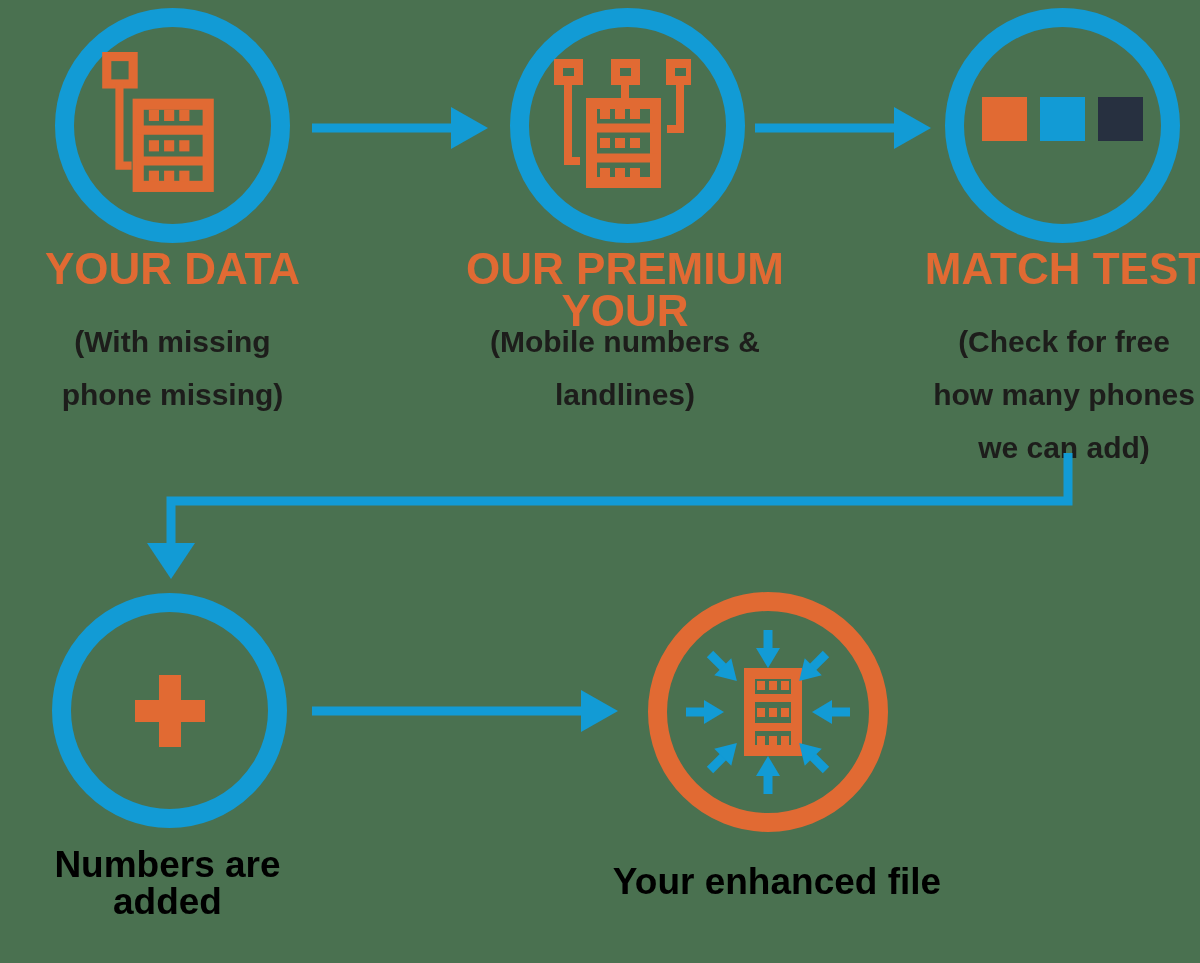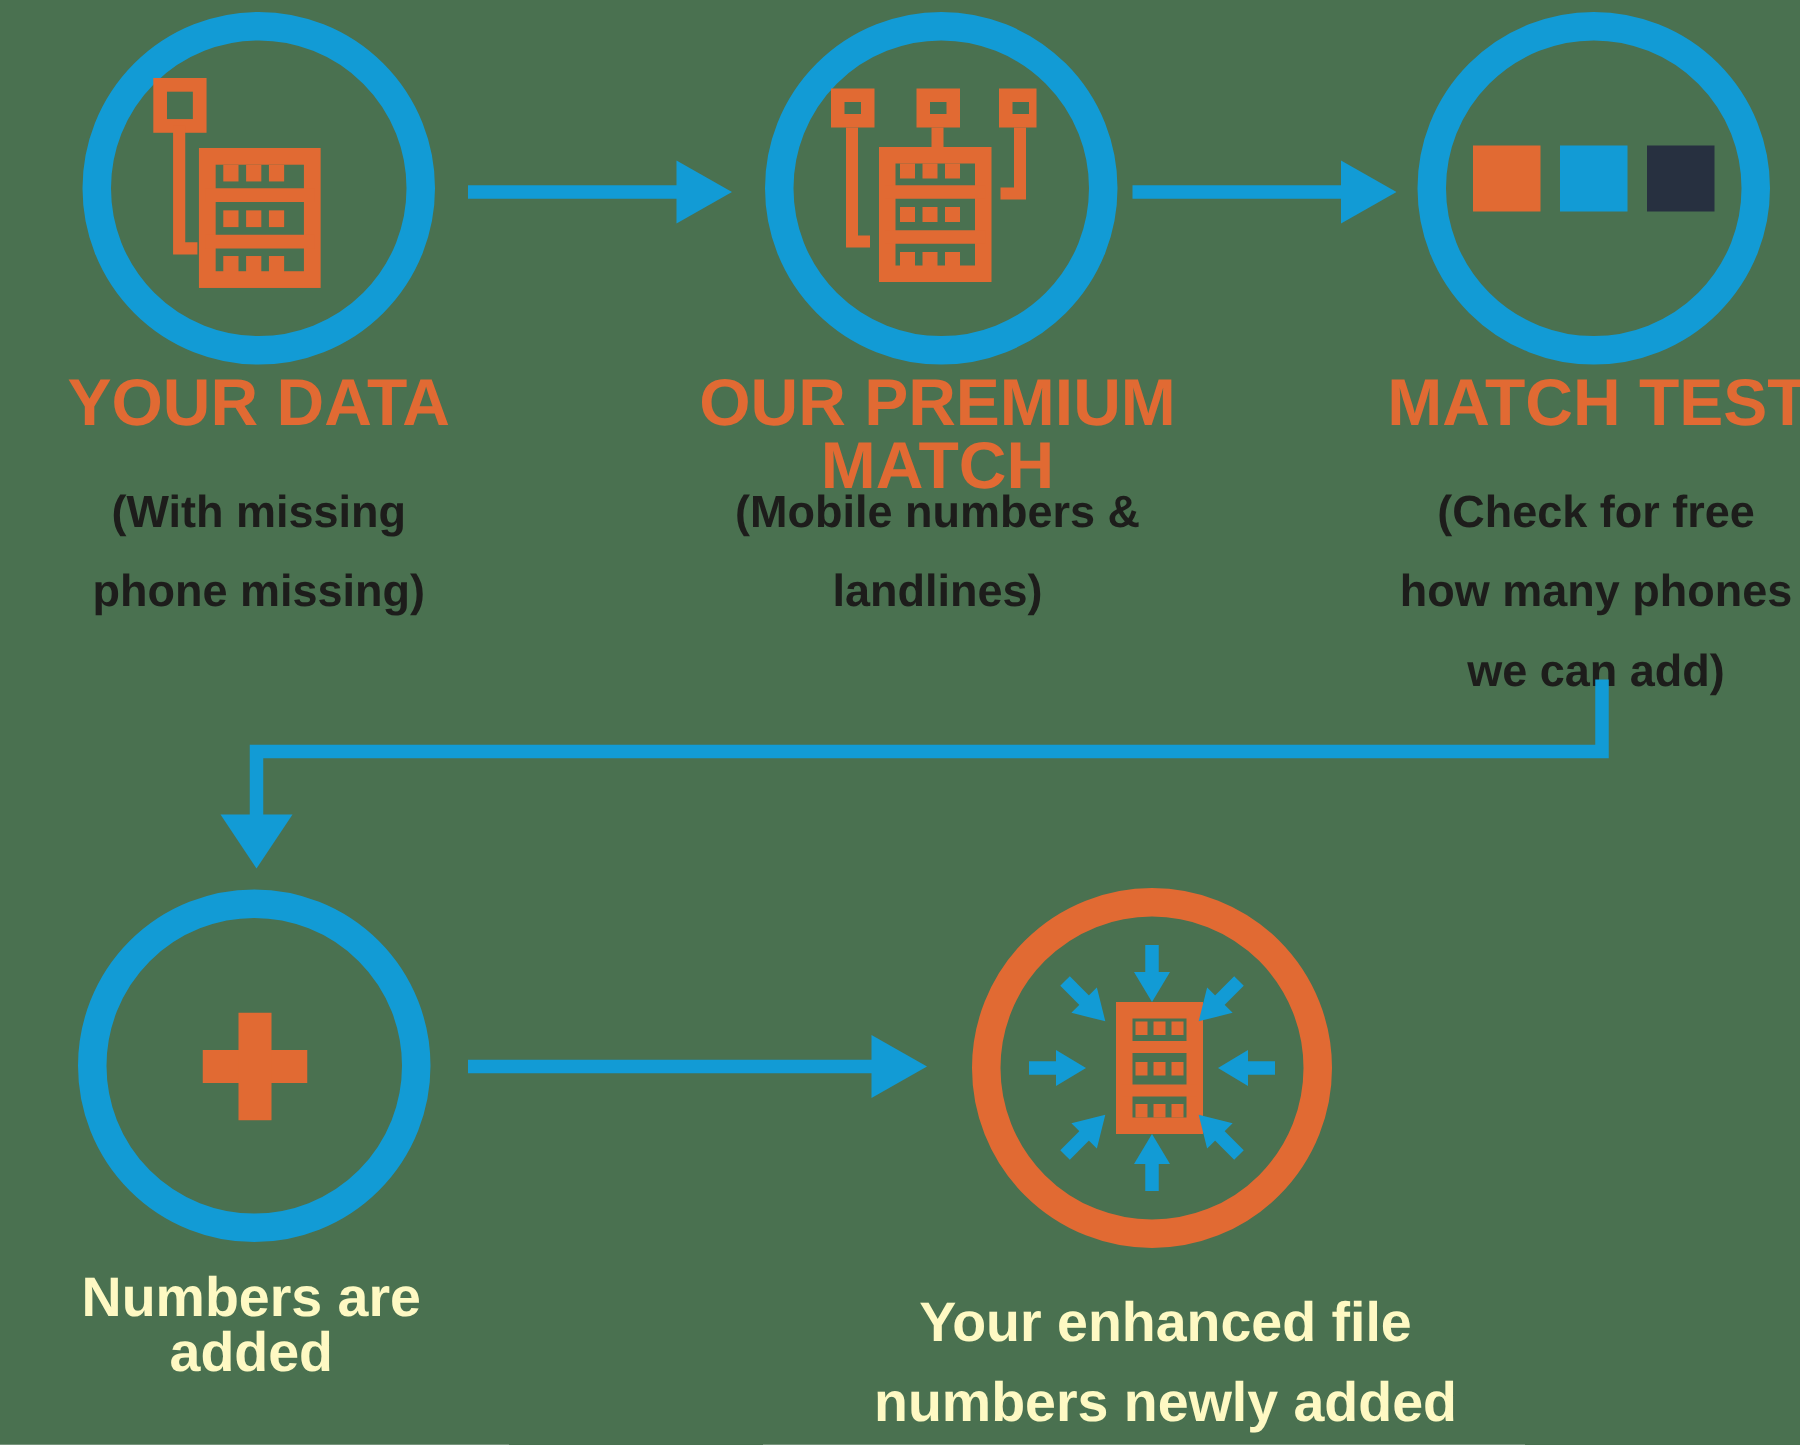--- a/index.html
+++ b/index.html
@@ -40,21 +40,21 @@
     color:#1D1D1B;
     font-size:30px;font-weight:bold;
     text-align:center;
     line-height:37px;
   }
   .cap1{left:20px;top:307px;width:305px;}
   .cap2{left:430px;top:307px;width:390px;}
   .cap3{left:918px;top:307px;width:292px;}
   .bottom-label{
     position:absolute;
-    color:#fef9c3;
+    color:#000000;
     font-size:37px;font-weight:bold;
     text-align:center;
     line-height:37px;
   }
   .l4{left:0px;top:846px;width:335px;}
   .l5{left:560px;top:847px;width:434px;}
   .cap-line,.lbl-line{display:block;margin-top:16px;}
   .icon1{transform:translate(-14px,-3px);}
   .icon2{transform:translate(-8px,-7px);}
   .icon3{display:flex;gap:13px;transform:translateY(-7px);}
@@ -131,21 +131,21 @@
       <div class="sq sq-navy"></div>
     </div>
   </div>
 
   <div class="step-title t1">YOUR DATA</div>
   <div class="step-caption cap1">
     <span class="cap-line">(With missing</span>
     <span class="cap-line">phone missing)</span>
   </div>
 
-  <div class="step-title t2">OUR PREMIUM MATCH</div>
+  <div class="step-title t2">OUR PREMIUM YOUR</div>
   <div class="step-caption cap2">
     <span class="cap-line">(Mobile numbers &amp;</span>
     <span class="cap-line">landlines)</span>
   </div>
 
   <div class="step-title t3">MATCH TEST</div>
   <div class="step-caption cap3">
     <span class="cap-line">(Check for free</span>
     <span class="cap-line">how many phones</span>
     <span class="cap-line">we can add)</span>
@@ -218,16 +218,15 @@
             <polygon points="78,26 102,26 90,46" stroke="none"></polygon>
           </g>
       </g>
     </svg>
   </div>
 
   <div class="bottom-label l4">Numbers are added</div>
 
   <div class="bottom-label l5">
     <span class="lbl-line">Your enhanced file</span>
-    <span class="lbl-line">numbers newly added</span>
   </div>
 
 </div>
 
 </body></html>

